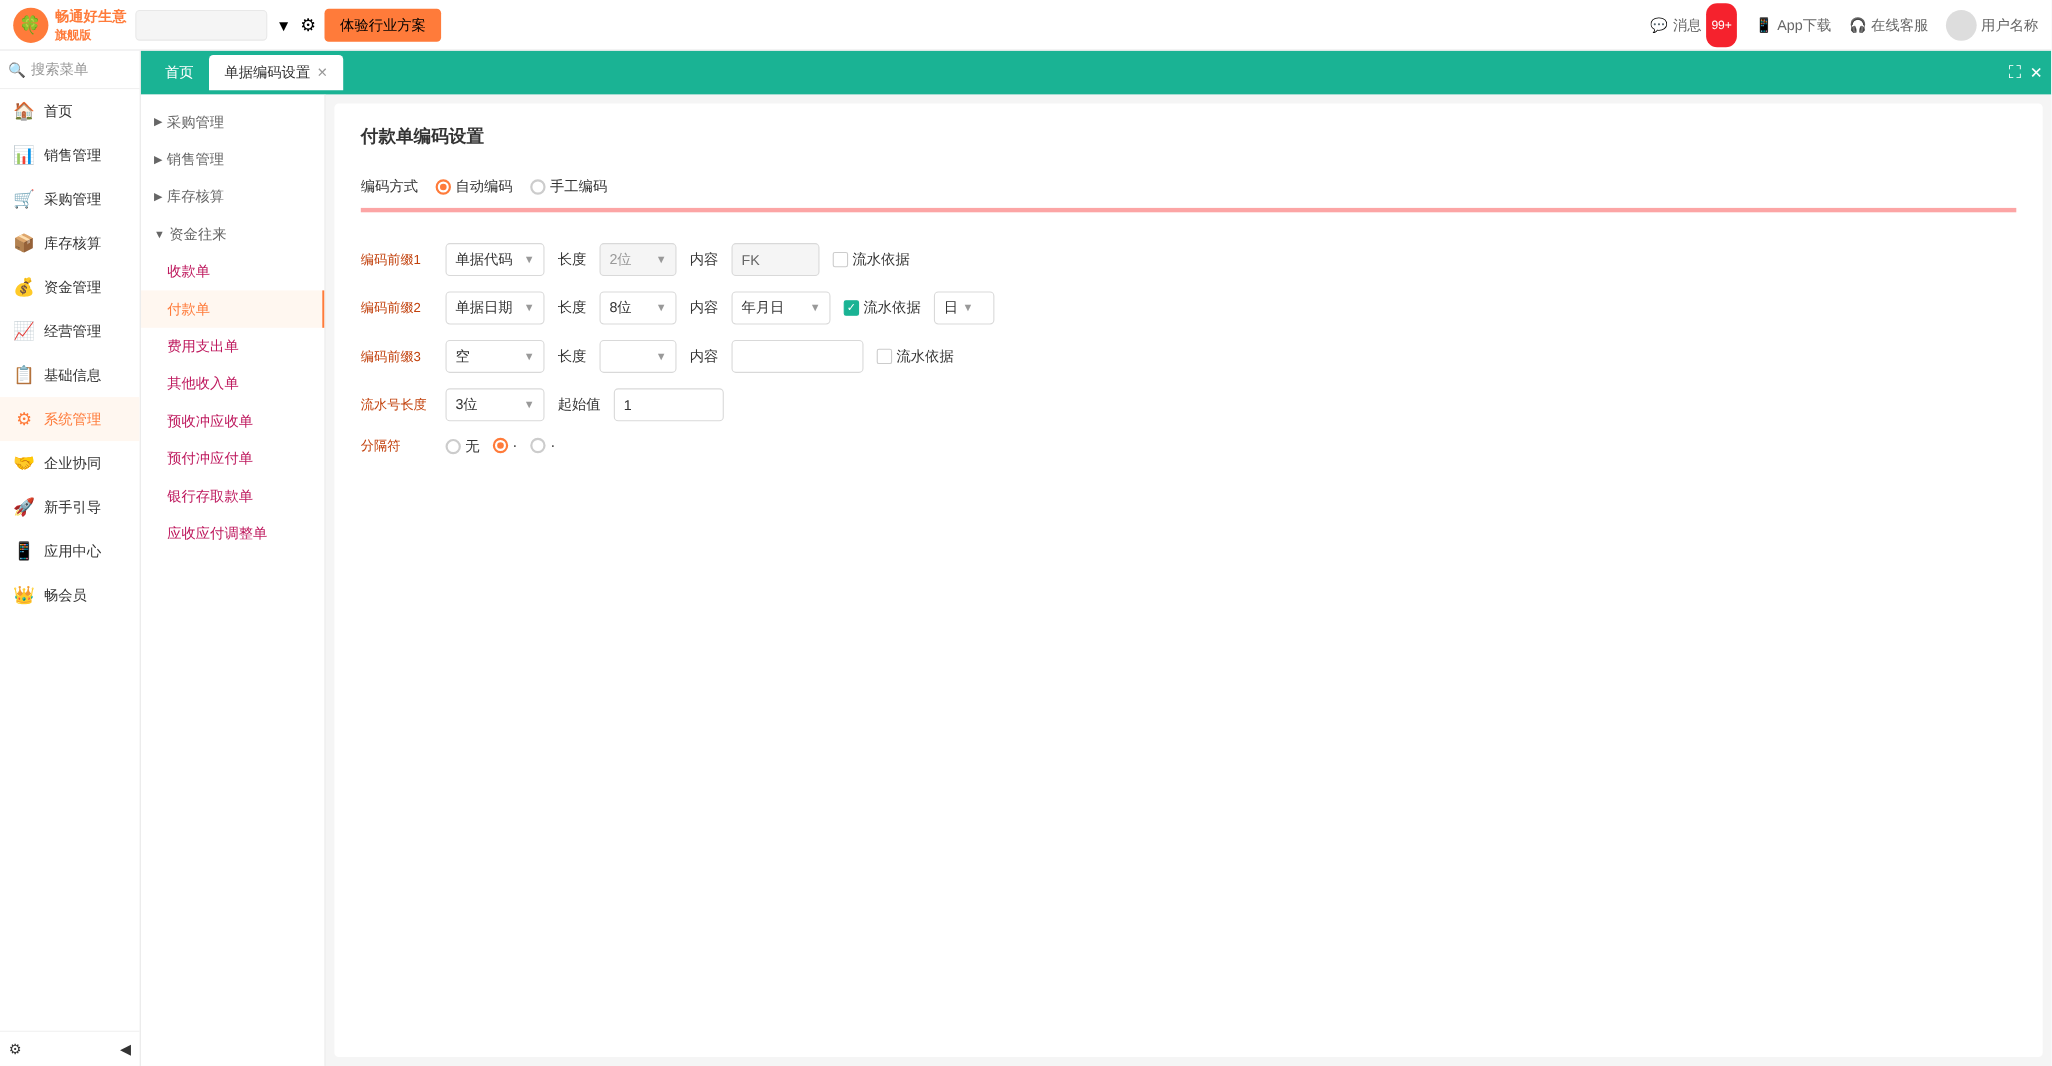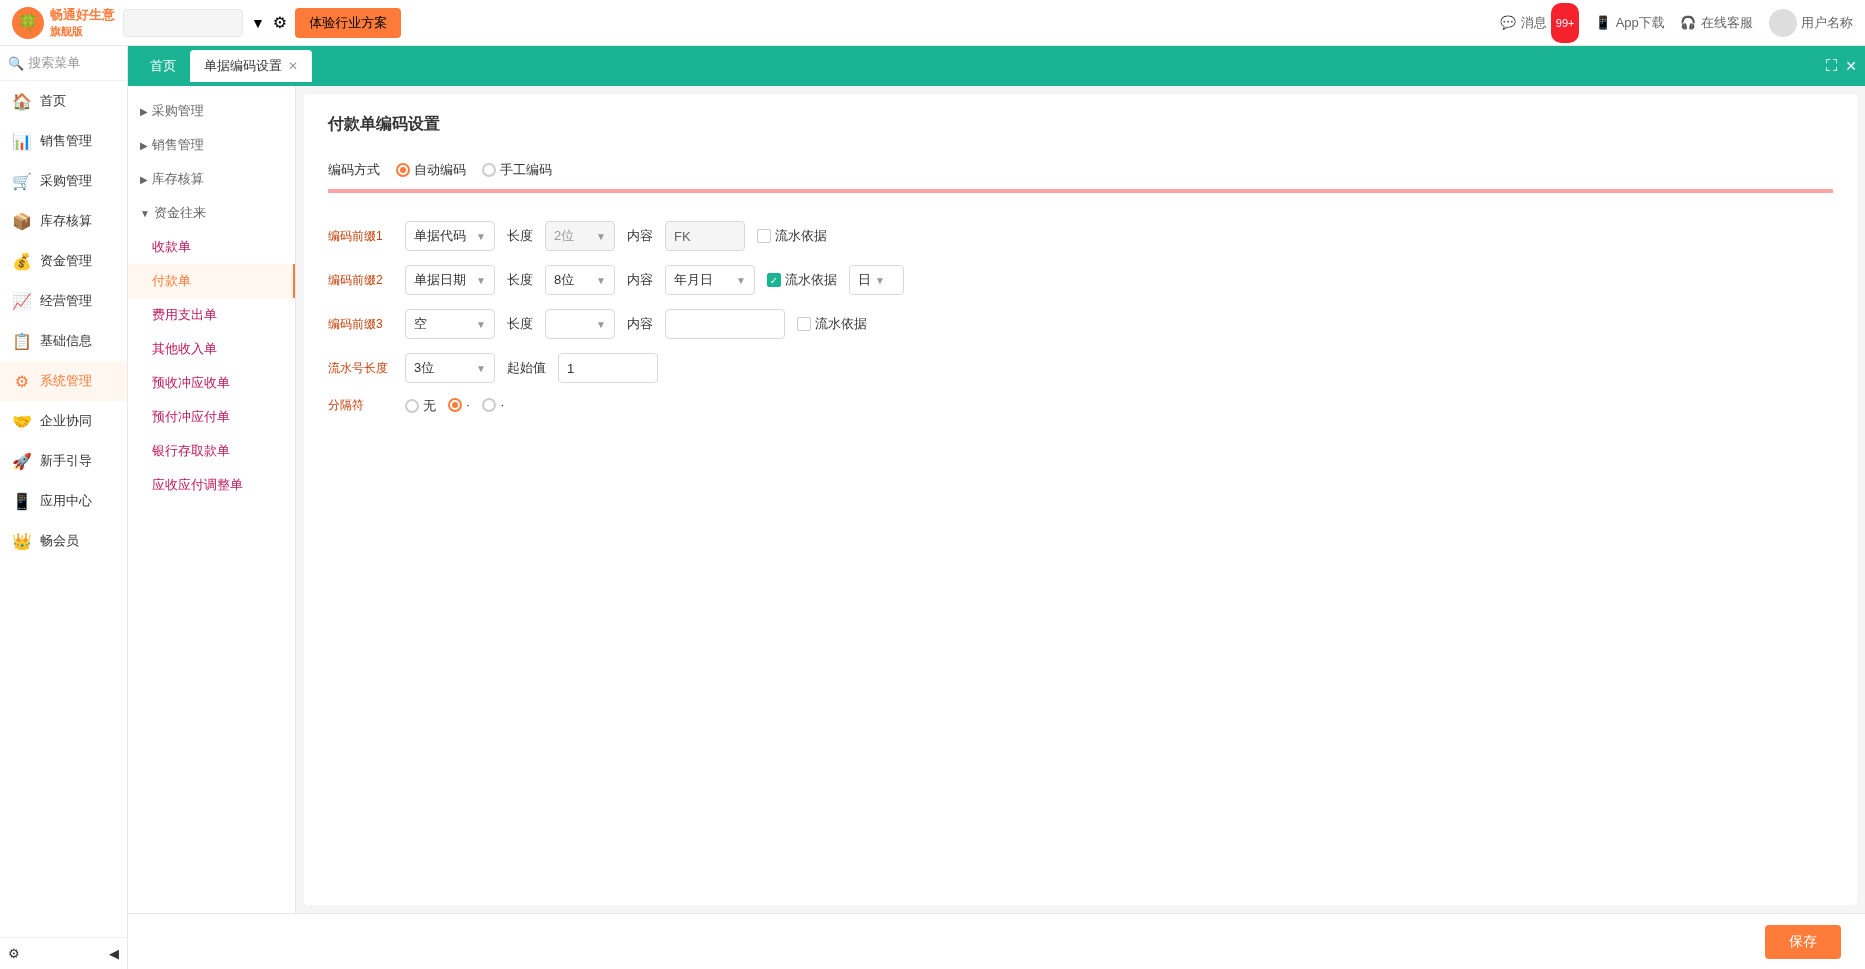--- a/index.html
+++ b/index.html
@@ -386,17 +386,14 @@
             <span>·</span>
           </div>
           <div class="radio-item">
             <div class="radio-circle"></div>
             <span>·</span>
           </div>
         </div>
       </div>
     </div>
 
-    <div class="bottom-bar">
-      <button class="btn-save">保存</button>
-    </div>
   </div>
 </div>
 
 </body></html>

